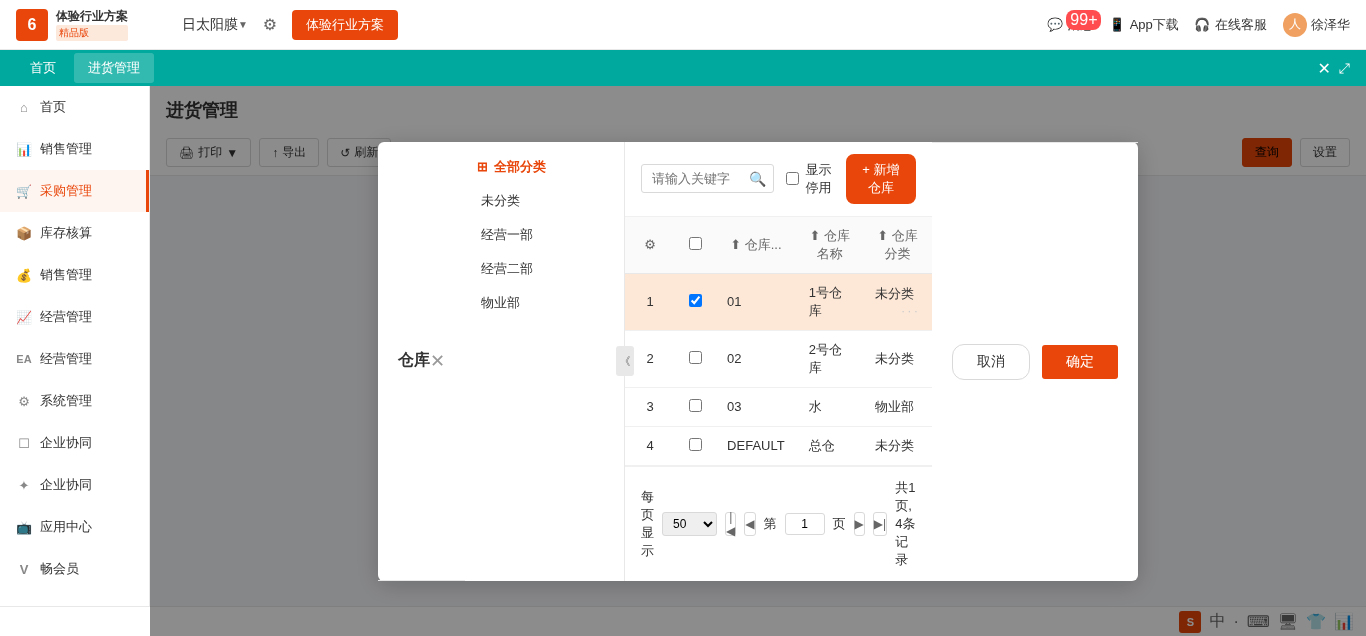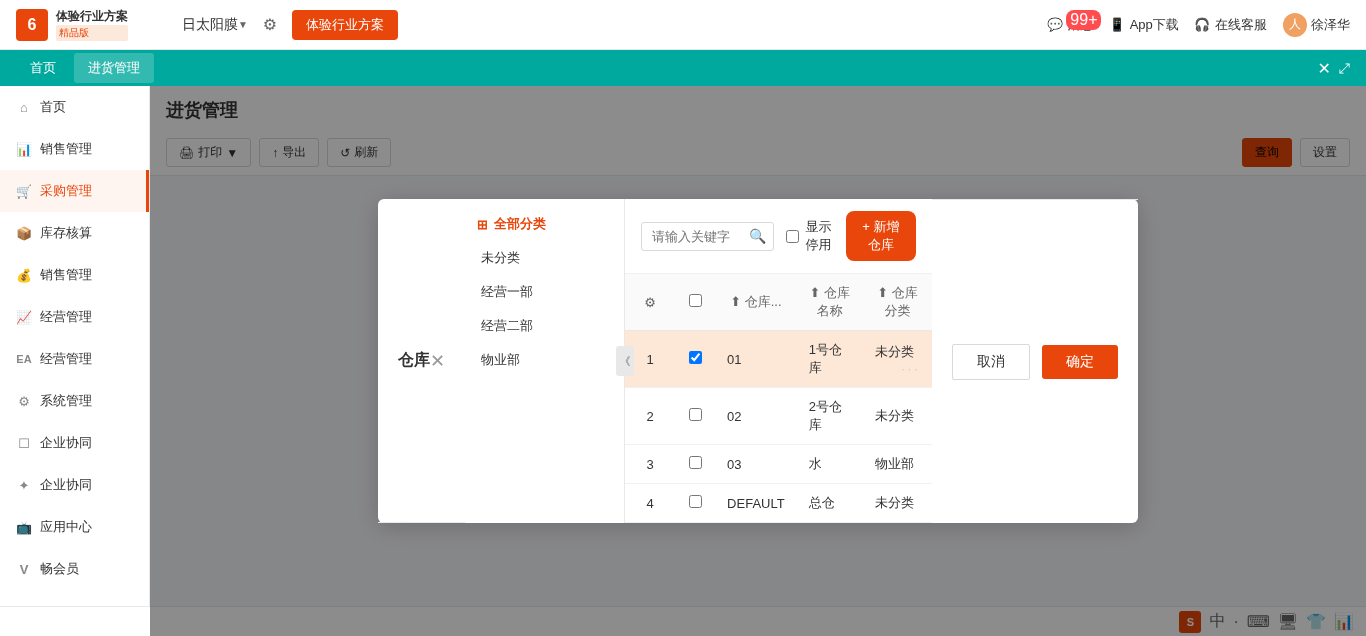--- a/index.html
+++ b/index.html
@@ -283,21 +283,21 @@
 
     
     .modal-action-footer {
       padding: 14px 20px;
       border-top: 1px solid #e8e8e8;
       display: flex; align-items: center; justify-content: flex-end;
       gap: 12px;
     }
     .btn-cancel {
       padding: 8px 24px; border: 1px solid #d9d9d9;
-      border-radius: 2px; background: #fff;
+      border-radius: 12px; background: #fff;
       font-size: 14px; color: #333; cursor: pointer;
     }
     .btn-confirm {
       padding: 8px 24px; border: none;
       border-radius: 3px; background: #e8460a;
       font-size: 14px; color: #fff; cursor: pointer;
     }
 
     
     .bottom-bar {
@@ -528,20 +528,35 @@
         <input type="checkbox" style="">
       </td>
       <td>DEFAULT</td>
       <td>总仓</td>
       <td>未分类</td>
     </tr>
                   </tbody>
               </table>
             </div>
 
+            <div class="modal-footer-pagination">
+              <span>每页显示</span>
+              <select class="page-size-select">
+                <option>50</option>
+                <option>100</option>
+              </select>
+              <button class="page-nav-btn">|◀</button>
+              <button class="page-nav-btn">◀</button>
+              <span>第</span>
+              <input type="text" class="page-input" value="1" style="">
+              <span>页</span>
+              <button class="page-nav-btn">▶</button>
+              <button class="page-nav-btn">▶|</button>
+              <span>共1页, 4条记录</span>
+            </div>
           </div>
         </div>
 
         <div class="modal-action-footer">
           <button class="btn-cancel">取消</button>
           <button class="btn-confirm">确定</button>
         </div>
       </div>
     </div>
   </div>

